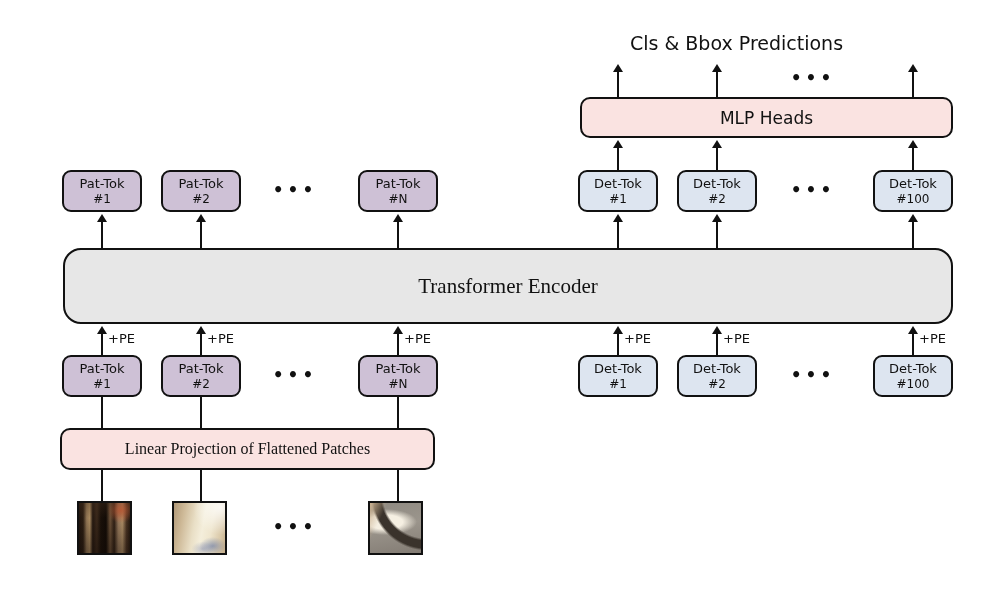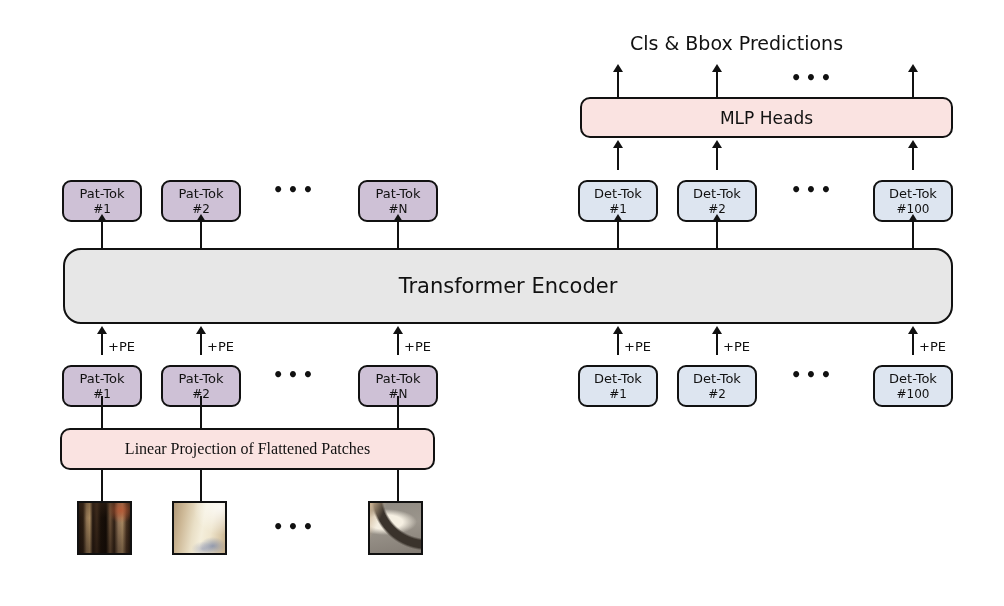--- a/index.html
+++ b/index.html
@@ -4,37 +4,37 @@
 <style>
   html,body { margin:0; padding:0; background:#fff; }
   #canvas {
     position:relative; width:1004px; height:606px; background:#ffffff;
     font-family:"DejaVu Sans", sans-serif; color:#111; overflow:hidden;
   }
   .box {
     position:absolute; box-sizing:border-box; border:2px solid #111;
     display:flex; align-items:center; justify-content:center; text-align:center;
   }
-  .tok { width:80px; height:42px; border-radius:9px; flex-direction:column; line-height:1.18;margin-top:10px; }
+  .tok { width:80px; height:42px; border-radius:9px; flex-direction:column; line-height:1.18; }
   .tok .l1 { font-size:13px; }
   .tok .l2 { font-size:12px; }
   .pat { background:#cec1d6; }
   .det { background:#dde5f0; }
   .mlp { left:580px; top:97px; width:373px; height:41px; background:#fae3e1; border-radius:10px; font-size:17px; }
   .linproj { left:60px; top:428px; width:375px; height:42px; background:#fae3e1; border-radius:10px; font-size:16px;font-family:Liberation Serif, serif; }
-  .encoder { left:63px; top:248px; width:890px; height:76px; background:#e7e7e7; border-radius:18px; font-size:21px; }
+  .encoder { left:63px; top:248px; width:890px; height:76px; background:#e7e7e7; border-radius:18px; font-size:21px;font-family:Liberation Serif, serif; }
   .arrow { position:absolute; width:2px; background:#111; }
   .arrow::before {
     content:''; position:absolute; top:-8px; left:-4px; width:0; height:0;
     border-left:5px solid transparent; border-right:5px solid transparent;
     border-bottom:8px solid #111;
   }
   .vline { position:absolute; width:2px; background:#111; }
   .dots { position:absolute; transform:translateX(-50%); font-size:17px; font-weight:bold; letter-spacing:4px; white-space:nowrap; }
-  .pe { position:absolute; font-size:13px;margin-top:8px; }
+  .pe { position:absolute; font-size:13px; }
   .caption { position:absolute; }
   .patch { position:absolute; width:55px; height:54px; box-sizing:border-box; border:2px solid #111; }
   .patch1 {
     background:
       radial-gradient(circle at 82% 14%, rgba(186,84,48,0.85), rgba(186,84,48,0) 22%),
       linear-gradient(180deg, rgba(70,48,30,0.35), rgba(0,0,0,0) 30%, rgba(18,10,6,0.35) 92%),
       linear-gradient(90deg, #20150e 0%, #2b1d12 8%, #8f7352 15%, #a8895f 21%, #241810 27%, #3a281a 35%, #191009 43%, #120b06 53%, #6b5138 61%, #2e1f14 69%, #94775a 77%, #ad8e66 85%, #4a3423 93%, #261a10 100%);
   }
   .patch2 {
     background:

